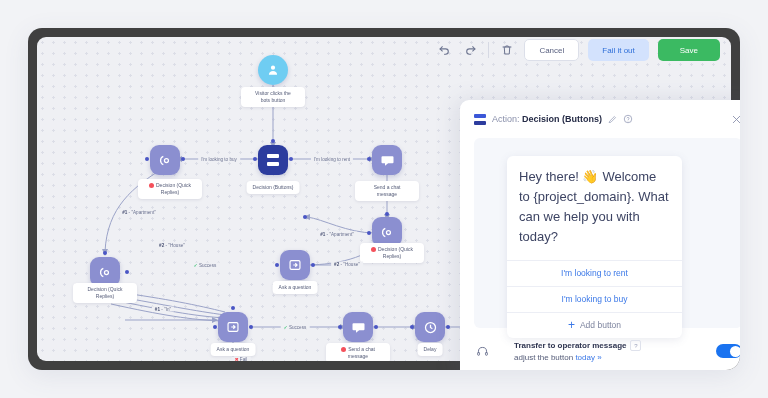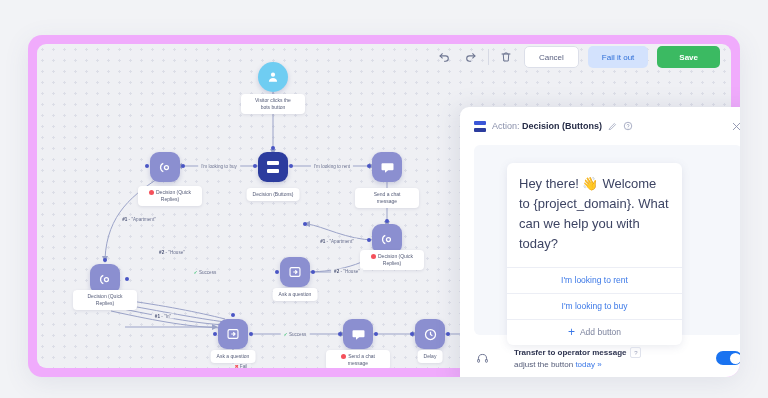--- a/index.html
+++ b/index.html
@@ -16,24 +16,24 @@
     position: relative;
     width: 768px;
     height: 398px;
     background: #f2f3f6;
   }
 
   
   .app-card {
     position: absolute;
     left: 28px;
-    top: 35px;
+    top: 28px;
     width: 712px;
     height: 342px;
-    background: #f0abfc;
+    background: #404040;
     border-radius: 14px;
     box-shadow: 0 6px 26px rgba(80, 90, 130, 0.10);
     overflow: hidden;
   }
 
   
   .canvas {
     position: absolute;
     left: 9px;
     top: 9px;
@@ -149,21 +149,20 @@
     border: 1px solid #dcdfe9;
   }
   .btn-test {
     background: #d3e2fd;
     color: #2f6fd8;
   }
   .btn-save {
     background: #3bba62;
     color: #ffffff;
     padding: 0 22px;
-    font-weight: bold;
   }
 
   
   .side-panel {
     position: absolute;
     left: 432px;
     top: 72px;
     width: 296px;
     height: 282px;
     background: #ffffff;

